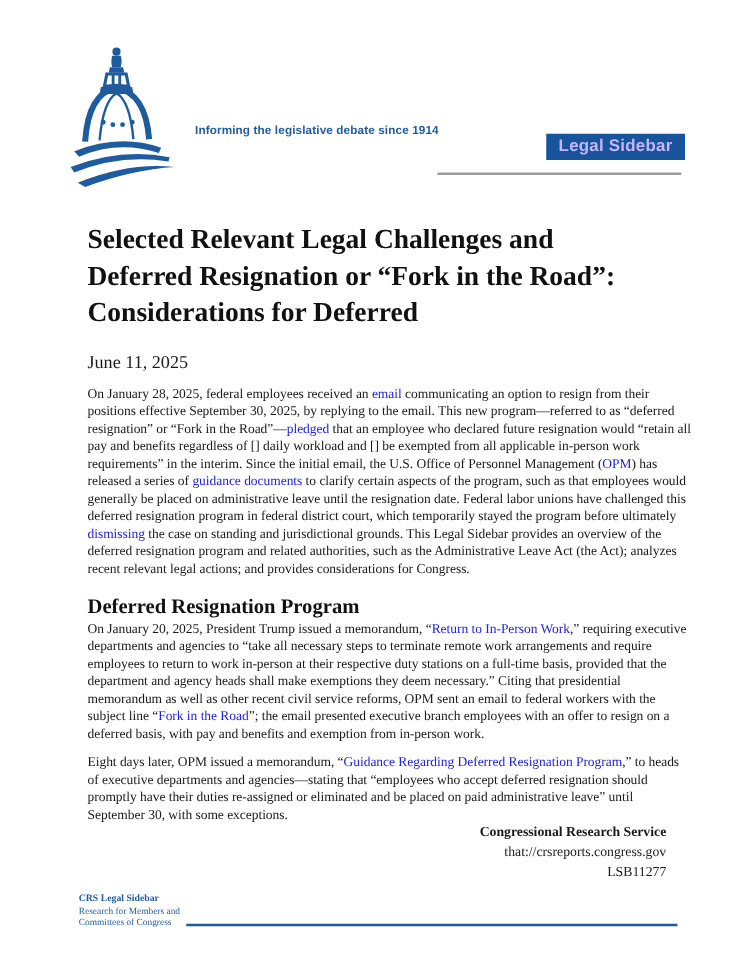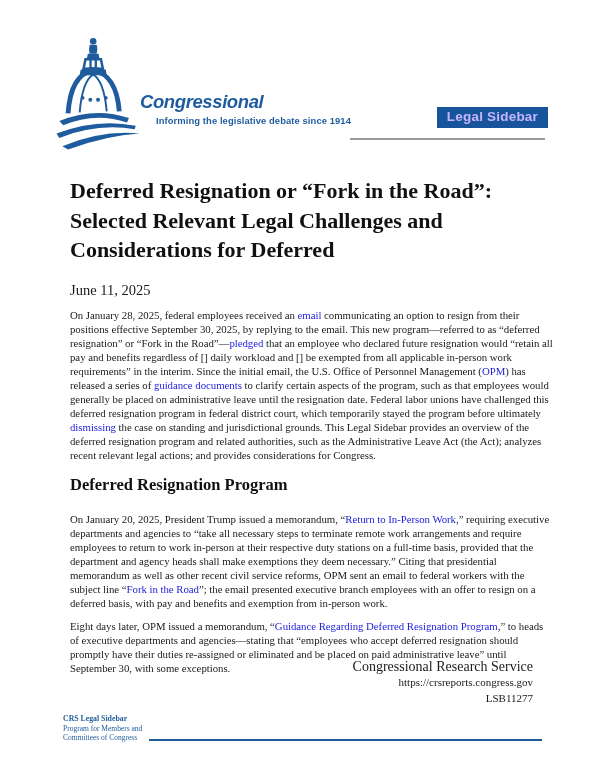--- a/index.html
+++ b/index.html
@@ -19,26 +19,26 @@
     font-family:"Liberation Sans", sans-serif; font-weight:bold; font-size:13.5px;
     padding:2px 10px 4px; letter-spacing:0.2px;
   }
   .header-rule { position:absolute; left:350px; right:55px; top:138px; height:2px; background:#9b9b9b; }
 
   
   .doc { position:absolute; left:70px; top:176px; width:484px; }
   h1.title { margin:0; font-size:22px; line-height:29.6px; font-weight:bold; color:#111; }
   .date { font-size:14.5px; margin:17px 0 9px; }
   .doc p { margin:0 0 9px; font-size:10.8px; line-height:14px; letter-spacing:-0.03px; }
-  h2.section { margin:13px 0 17px; font-size:16.5px; font-weight:bold; color:#111; }
+  h2.section { margin:13px 0 1px; font-size:16.5px; font-weight:bold; color:#111; }
   a.doc-link { color:#2323dc; text-decoration:none; cursor:pointer; }
 
   
   .footer-right { position:absolute; right:67px; top:659px; text-align:right; line-height:15.8px; }
-  .footer-right .org { font-weight:normal; font-size:14px; }
+  .footer-right .org { font-weight:bold; font-size:11px; }
   .footer-right .url, .footer-right .doc-id { font-size:11px; }
   .footer-left {
     position:absolute; left:63px; top:714px; color:#1f5c9e;
     font-family:Liberation Serif, serif; font-size:7.5px; line-height:9.5px;
   }
   .footer-left .fl1 { font-weight:bold; font-size:7.8px; }
   .footer-rule { position:absolute; left:149px; top:739px; width:393px; height:1.5px; background:#1f5c9e; }
 </style>
 </head>
 <body>
@@ -62,50 +62,49 @@
       <circle cx="43" cy="66" r="2"></circle>
       <circle cx="51" cy="64" r="2"></circle>
       <path d="M3 88 Q40 73 75 85 L73 89.5 Q40 78.5 7 92.5 Z"></path>
       <path d="M0 101 Q42 85 82 93 L81 96.5 Q42 90 3 105.5 Z"></path>
       <path d="M6 114 Q48 97 86 101 Q52 103 12 117.5 Z"></path>
     </g>
   </svg>
 
   <div class="logo-text">
     <div class="logo-org">
-      <div>Congressional</div>
     </div>
     <div class="logo-tagline">Informing the legislative debate since 1914</div>
   </div>
 
   <div class="badge">Legal Sidebar</div>
   <div class="header-rule"></div>
 
   <div class="doc">
     <h1 class="title">
+      <div>Selected Relevant Legal Challenges and</div>
       <div>Deferred Resignation or “Fork in the Road”:</div>
-      <div>Selected Relevant Legal Challenges and</div>
       <div>Considerations for Deferred</div>
     </h1>
     <div class="date">June 11, 2025</div>
 
     <p>On January 28, 2025, federal employees received an <a class="doc-link" href="#">email</a> communicating an option to resign from their positions effective September 30, 2025, by replying to the email. This new program—referred to as “deferred resignation” or “Fork in the Road”—<a class="doc-link" href="#">pledged</a> that an employee who declared future resignation would “retain all pay and benefits regardless of [] daily workload and [] be exempted from all applicable in-person work requirements” in the interim. Since the initial email, the U.S. Office of Personnel Management (<a class="doc-link" href="#">OPM</a>) has released a series of <a class="doc-link" href="#">guidance documents</a> to clarify certain aspects of the program, such as that employees would generally be placed on administrative leave until the resignation date. Federal labor unions have challenged this deferred resignation program in federal district court, which temporarily stayed the program before ultimately <a class="doc-link" href="#">dismissing</a> the case on standing and jurisdictional grounds. This Legal Sidebar provides an overview of the deferred resignation program and related authorities, such as the Administrative Leave Act (the Act); analyzes recent relevant legal actions; and provides considerations for Congress.</p>
 
     <h2 class="section">Deferred Resignation Program</h2>
 
     <p>On January 20, 2025, President Trump issued a memorandum, “<a class="doc-link" href="#">Return to In-Person Work</a>,” requiring executive departments and agencies to “take all necessary steps to terminate remote work arrangements and require employees to return to work in-person at their respective duty stations on a full-time basis, provided that the department and agency heads shall make exemptions they deem necessary.” Citing that presidential memorandum as well as other recent civil service reforms, OPM sent an email to federal workers with the subject line “<a class="doc-link" href="#">Fork in the Road</a>”; the email presented executive branch employees with an offer to resign on a deferred basis, with pay and benefits and exemption from in-person work.</p>
     <p>Eight days later, OPM issued a memorandum, “<a class="doc-link" href="#">Guidance Regarding Deferred Resignation Program</a>,” to heads of executive departments and agencies—stating that “employees who accept deferred resignation should promptly have their duties re-assigned or eliminated and be placed on paid administrative leave” until September 30, with some exceptions.</p>
   </div>
 
   <div class="footer-right">
     <div class="org">Congressional Research Service</div>
-    <div class="url">https://crsreports.congress.gov</div>
+    <div class="url">that://crsreports.congress.gov</div>
     <div class="doc-id">LSB11277</div>
   </div>
 
   <div class="footer-left">
     <div class="fl1">CRS Legal Sidebar</div>
-    <div>Program for Members and</div>
+    <div>Research for Members and</div>
     <div>Committees of Congress</div>
   </div>
   <div class="footer-rule"></div>
 
 </div>
 
 </body></html>

